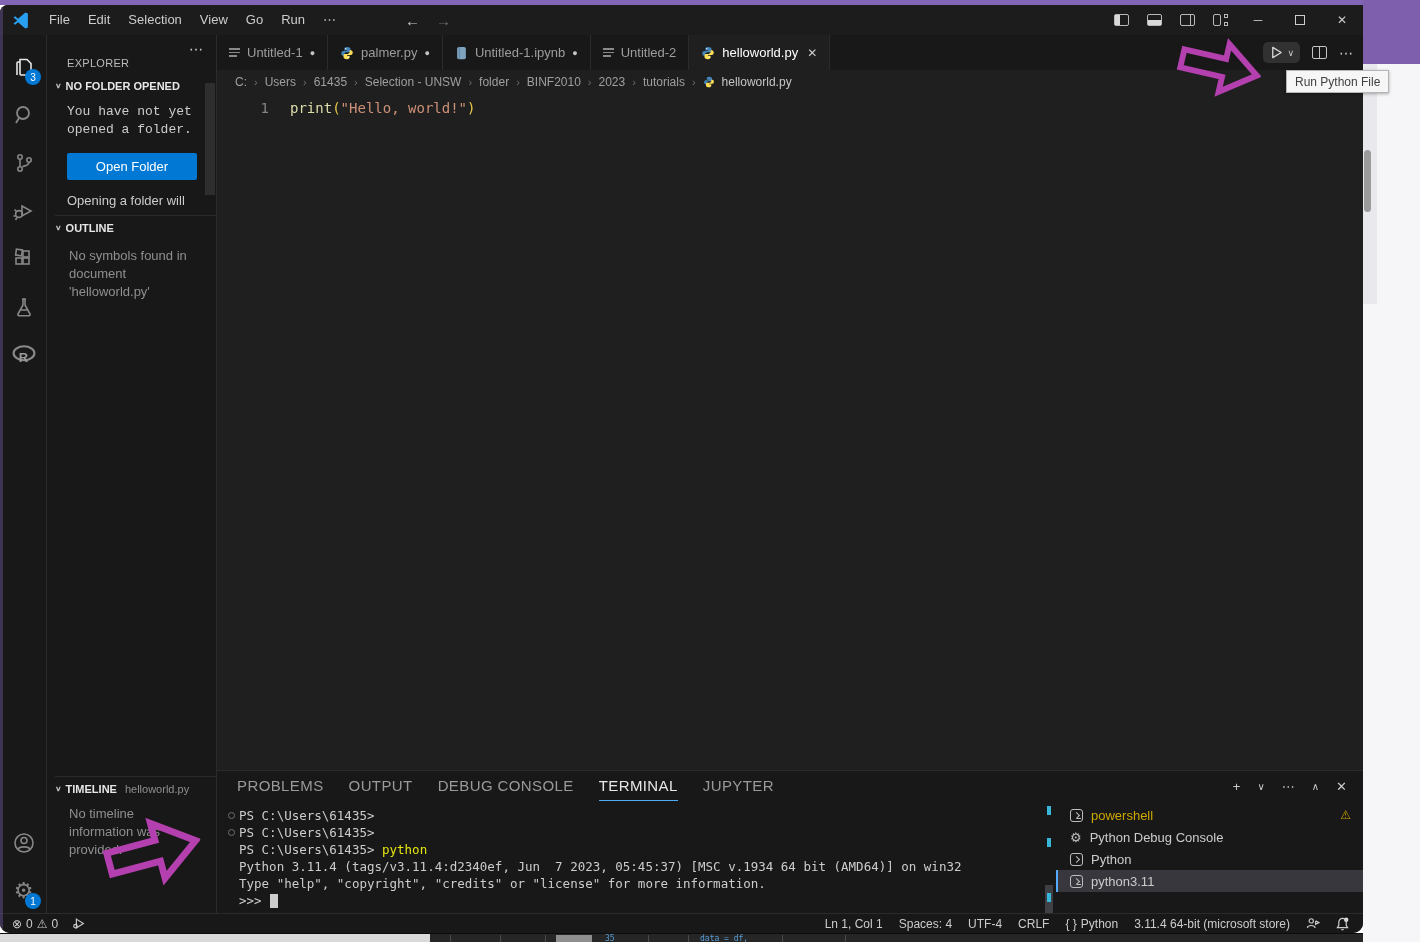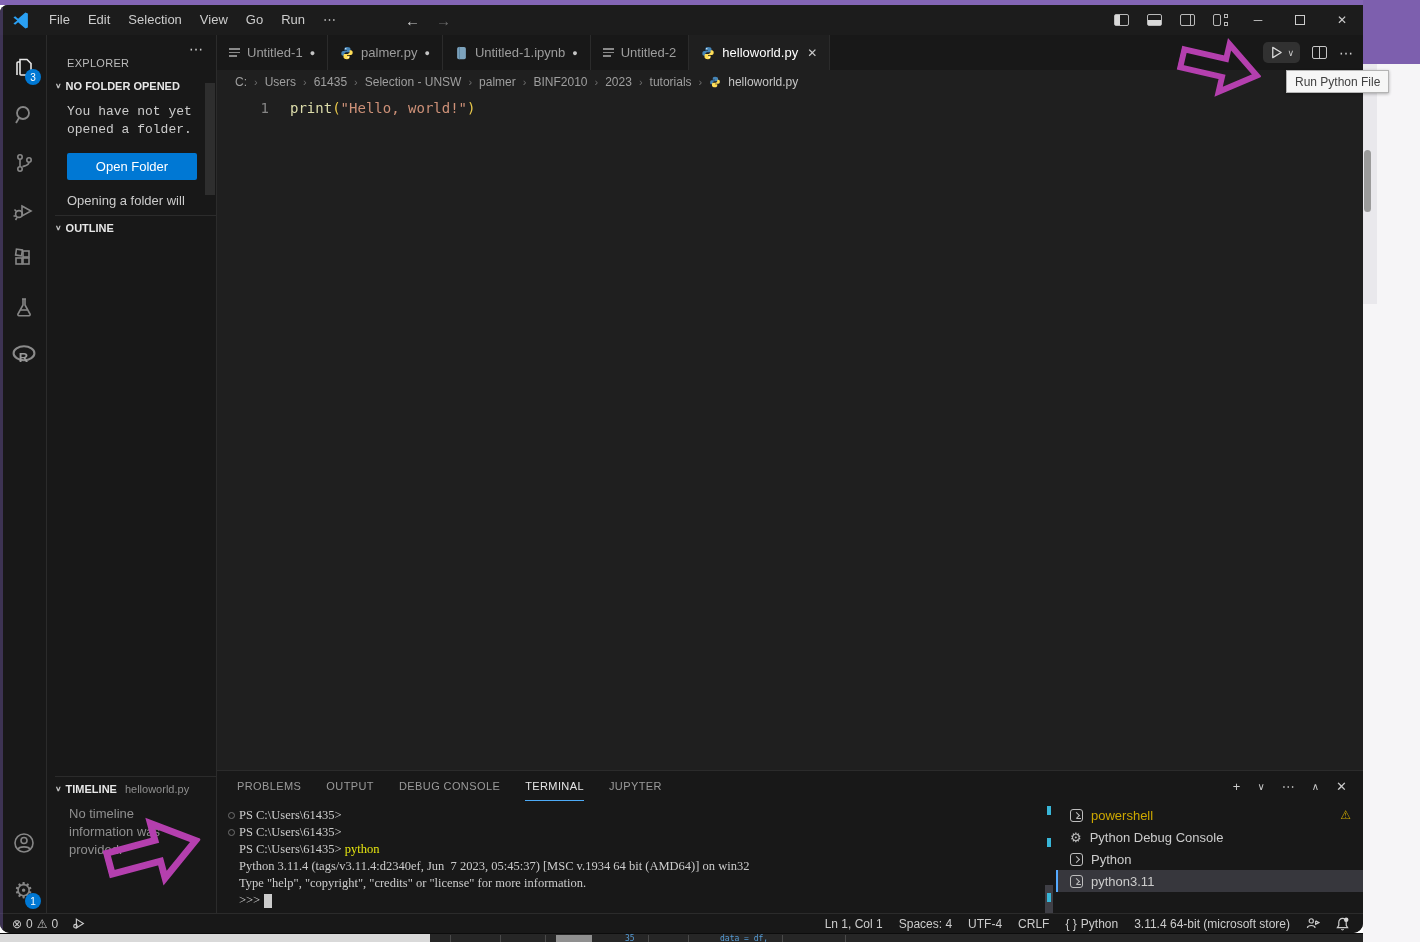--- a/index.html
+++ b/index.html
@@ -10,21 +10,21 @@
   
   #top-strip { left:0; top:0; width:1420px; height:5px; background:#8365b5; }
   #right-col { left:1363px; top:0; width:57px; height:942px; background:#f6f5f7; }
   #right-purple { left:0; top:0; width:57px; height:64px; background:#7d5fae; }
   #right-band { left:0; top:64px; width:14px; height:240px; background:#e9e8ec; }
   #right-scrollbar { left:1px; top:150px; width:7px; height:62px; background:#9b9b9b; border-radius:4px; }
   #bottom-strip { left:0; top:933px; width:1363px; height:9px; background:#262626; border-top:1px solid #0c0c0c; }
   #bottom-left-seg { left:0; top:0; width:430px; height:9px; background:#d9d9d9; }
   #bottom-gray-cell { left:556px; top:1px; width:36px; height:8px; background:#8f8f8f; }
   .bottom-grid { top:1px; width:1px; height:8px; background:#4a4a4a; }
-  .bottom-code { top:0px; font:8px "DejaVu Sans Mono", monospace; color:#569cd6;margin-left:20px; }
+  .bottom-code { top:0px; font:8px "DejaVu Sans Mono", monospace; color:#569cd6; }
 
   
   #window { left:0; top:5px; width:1363px; height:928px; background:#1f1f1f;
             border-radius:8px 0 10px 10px; overflow:hidden; }
   #left-purple-edge { left:0; top:0; width:3px; height:928px; background:#5d4a85; opacity:.55; z-index:30; }
 
   
   #titlebar { left:0; top:0; width:1363px; height:30px; background:#1c1c1c; display:flex; align-items:center; }
   #vscode-logo { margin-left:13px; margin-right:10px; display:flex; }
   .menu-item { color:#cccccc; font-size:13px; padding:0 9px; line-height:30px; }
@@ -99,30 +99,30 @@
   
   #editor { position:absolute; left:0; top:58px; width:1146px; height:677px; background:#1f1f1f; }
   #code-line { position:absolute; left:0; top:6px; display:flex; font:14px "DejaVu Sans Mono", monospace; line-height:19px; }
   #line-num { width:52px; text-align:right; color:#858585; }
   #code-text { margin-left:21px; white-space:pre; }
   .tok-func { color:#dcdcaa; } .tok-paren { color:#e8c84a; } .tok-string { color:#ce9178; }
 
   
   #panel { position:absolute; left:0; top:735px; width:1146px; height:143px; background:#181818; border-top:1px solid #2b2b2b; }
   #panel-header { position:absolute; left:0; top:0; width:1146px; height:30px; display:flex; align-items:center; gap:25px; padding-left:20px; }
-  .panel-tab { font-size:11px; letter-spacing:.4px; color:#9a9a9a; height:30px; line-height:30px; }
+  .panel-tab { font-size:15px; letter-spacing:.4px; color:#9a9a9a; height:30px; line-height:30px; }
   .panel-tab.active { color:#e7e7e7; border-bottom:1px solid #4dabf7; }
   #panel-actions { position:absolute; right:16px; top:0; height:30px; display:flex; align-items:center; gap:17px; color:#cccccc; }
   .pa { font-size:13px; } .pa.small { font-size:10px; }
   #panel-content { position:absolute; left:0; top:30px; width:1146px; height:113px; }
   #terminal-lines { position:absolute; left:6px; top:6px; }
   .tline { display:flex; height:17px; align-items:center; font:12.5px "DejaVu Sans Mono", monospace; color:#cccccc; }
   .tgutter { width:16px; display:flex; align-items:center; justify-content:center; }
   .tring { width:7px; height:7px; border:1px solid #6f6f6f; border-radius:50%; }
-  .ttext { white-space:pre;font-family:Liberation Serif, serif; }
+  .ttext { white-space:pre; }
   .tcmd { color:#e5e510; }
   .cursor-block { display:inline-block; width:8px; height:14px; background:#cccccc; vertical-align:middle; margin-left:1px; }
   #term-decorations { position:absolute; right:307px; top:0; width:13px; height:113px; }
   #term-scroll-slider { position:absolute; left:2px; top:84px; width:8px; height:28px; background:#3f3f46; }
   .tick { position:absolute; left:4px; width:4px; height:9px; background:#38b6d8; }
   #terminal-list { position:absolute; right:0; top:3px; width:307px; }
   .term-row { position:relative; height:22px; display:flex; align-items:center; gap:8px; padding-left:14px; font-size:13px; color:#cccccc; }
   .term-row.selected { background:#37373d; border-left:2px solid #55aaff; padding-left:12px; }
   .term-row .row-warning { position:absolute; right:12px; color:#cca700; font-size:12px; }
   .gold { color:#cca700; }
@@ -279,20 +279,21 @@
       <span class="chev">∨</span>
       <span>NO FOLDER OPENED</span>
     </div>
     <div id="nofolder-msg">You have not yet opened a folder.</div>
     <button id="open-folder-btn">Open Folder</button>
     <div id="nofolder-after">Opening a folder will</div>
     <div class="section-header" id="sec-outline">
       <span class="chev">∨</span>
       <span>OUTLINE</span>
     </div>
+    <div id="outline-msg">No symbols found in document 'helloworld.py'</div>
     <div class="section-header" id="sec-timeline">
       <span class="chev">∨</span>
       <span>TIMELINE</span>
       <span id="timeline-file">helloworld.py</span>
     </div>
     <div id="timeline-msg">No timeline information was provided.</div>
     <div id="sidebar-scrollbar"></div>
   </div>
 
   <div class="abs" id="editorgroup">
@@ -357,21 +358,21 @@
 
     <div id="breadcrumb">
       <span>C:</span>
       <span class="bc-sep">›</span>
       <span>Users</span>
       <span class="bc-sep">›</span>
       <span>61435</span>
       <span class="bc-sep">›</span>
       <span>Selection - UNSW</span>
       <span class="bc-sep">›</span>
-      <span>palmer</span>
+      <span>folder</span>
       <span class="bc-sep">›</span>
       <span>BINF2010</span>
       <span class="bc-sep">›</span>
       <span>2023</span>
       <span class="bc-sep">›</span>
       <span>tutorials</span>
       <span class="bc-sep">›</span>
       <svg width="12" height="12" viewBox="0 0 16 16">
           <path fill="#4584b6" d="M8 1 C5.8 1 5 2 5 3.4 V5 h3 v.8 H3.6 C2.2 5.8 1.5 7 1.5 8.5 c0 1.5 .7 2.6 2.1 2.6 H5 V9.3 C5 8 6 7 7.3 7 h3.2 C11.6 7 12 6.2 12 5.2 V3.4 C12 2 10.8 1 8 1 z"></path>
           <path fill="#ffde57" d="M8 15 c2.2 0 3-1 3-2.4 V11 H8 v-.8 h4.4 c1.4 0 2.1-1.2 2.1-2.7 0-1.5-.7-2.6-2.1-2.6 H11 v1.8 C11 8 10 9 8.7 9 H5.5 C4.4 9 4 9.8 4 10.8 v1.8 C4 14 5.2 15 8 15 z"></path>

